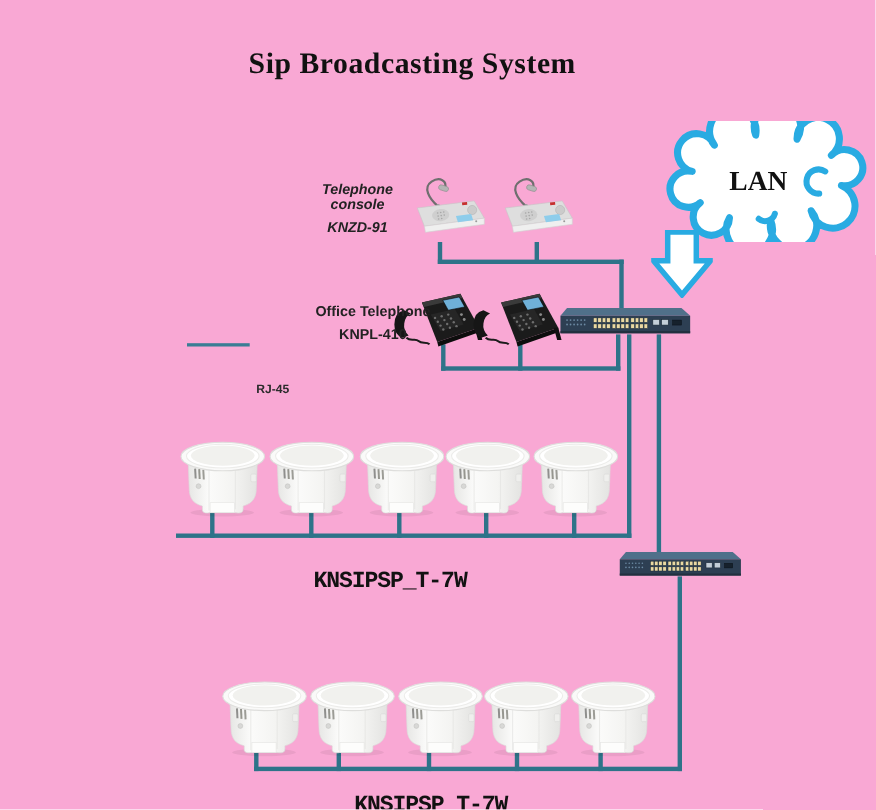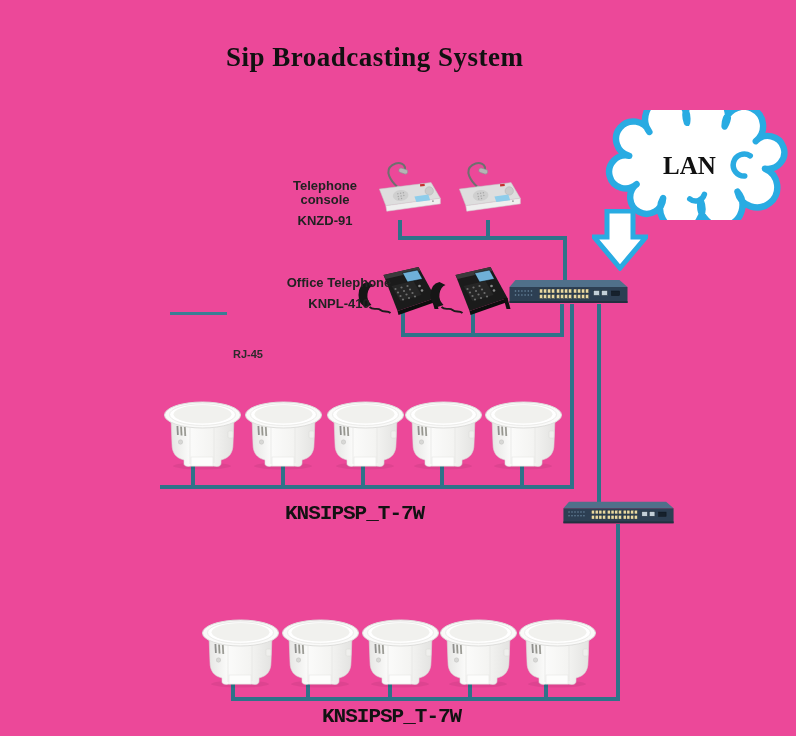--- a/index.html
+++ b/index.html
@@ -1,26 +1,26 @@
 <!DOCTYPE html>
 <html><head>
 <meta charset="utf-8">
 <style>
   html,body{margin:0;padding:0;background:#fff;}
-  .canvas{position:relative;width:796px;height:736px;background:#ec4899;overflow:hidden;
+  .canvas{position:relative;width:796px;height:736px;background:#f9a8d4;overflow:hidden;
           font-family:"Liberation Sans",sans-serif;}
   .line{position:absolute;background:#2e7389;z-index:1;}
   .device{position:absolute;z-index:2;}
   .lbl{position:absolute;z-index:3;color:#1f1f1f;}
   .title{font-family:"Liberation Serif","DejaVu Serif",serif;font-weight:bold;
          font-size:27px;letter-spacing:.5px;color:#111;}
   .grp-label{font-weight:bold;font-size:13px;text-align:center;line-height:14px;color:#222;}
   .grp-label .l2{margin-top:7px;}
   .mono-label{font-family:"Liberation Mono","DejaVu Sans Mono",monospace;font-weight:bold;
-              font-size:21px;letter-spacing:-1px;color:#121212;white-space:nowrap;}
+              font-size:21px;letter-spacing:-1px;color:#121212;white-space:nowrap;margin-top:16px;}
   .lan-text{font-family:"Liberation Serif","DejaVu Serif",serif;font-weight:bold;
             font-size:25px;color:#111;}
   .rj45{font-weight:bold;font-size:11px;color:#2b2b2b;}
 </style>
 </head>
 <body>
 
 <div class="canvas">
 
   <svg width="0" height="0" style="position:absolute" aria-hidden="true">
@@ -199,21 +199,21 @@
 
   <div class="line" style="left:170px;top:312px;width:57px;height:3px;background:#3a7d94;"></div>
   <div class="lbl rj45" style="left:233px;top:306px;margin-top:42px;">RJ-45</div>
 
   <svg class="device" style="left:372px;top:153px;width:72px;height:74px;">
       <use href="#sym-console"></use>
     </svg>
   <svg class="device" style="left:452px;top:153px;width:72px;height:74px;">
       <use href="#sym-console"></use>
     </svg>
-  <div class="lbl grp-label" style="left:268px;top:179px;width:114px;">
+  <div class="lbl grp-label" style="left:268px;top:165px;width:114px;font-style:italic;">
     <div>Telephone console</div>
     <div class="l2">KNZD-91</div>
   </div>
 
   <svg class="device" style="left:355px;top:262px;width:85px;height:56px;">
       <use href="#sym-phone"></use>
     </svg>
   <svg class="device" style="left:427px;top:262px;width:85px;height:56px;">
       <use href="#sym-phone"></use>
     </svg>

